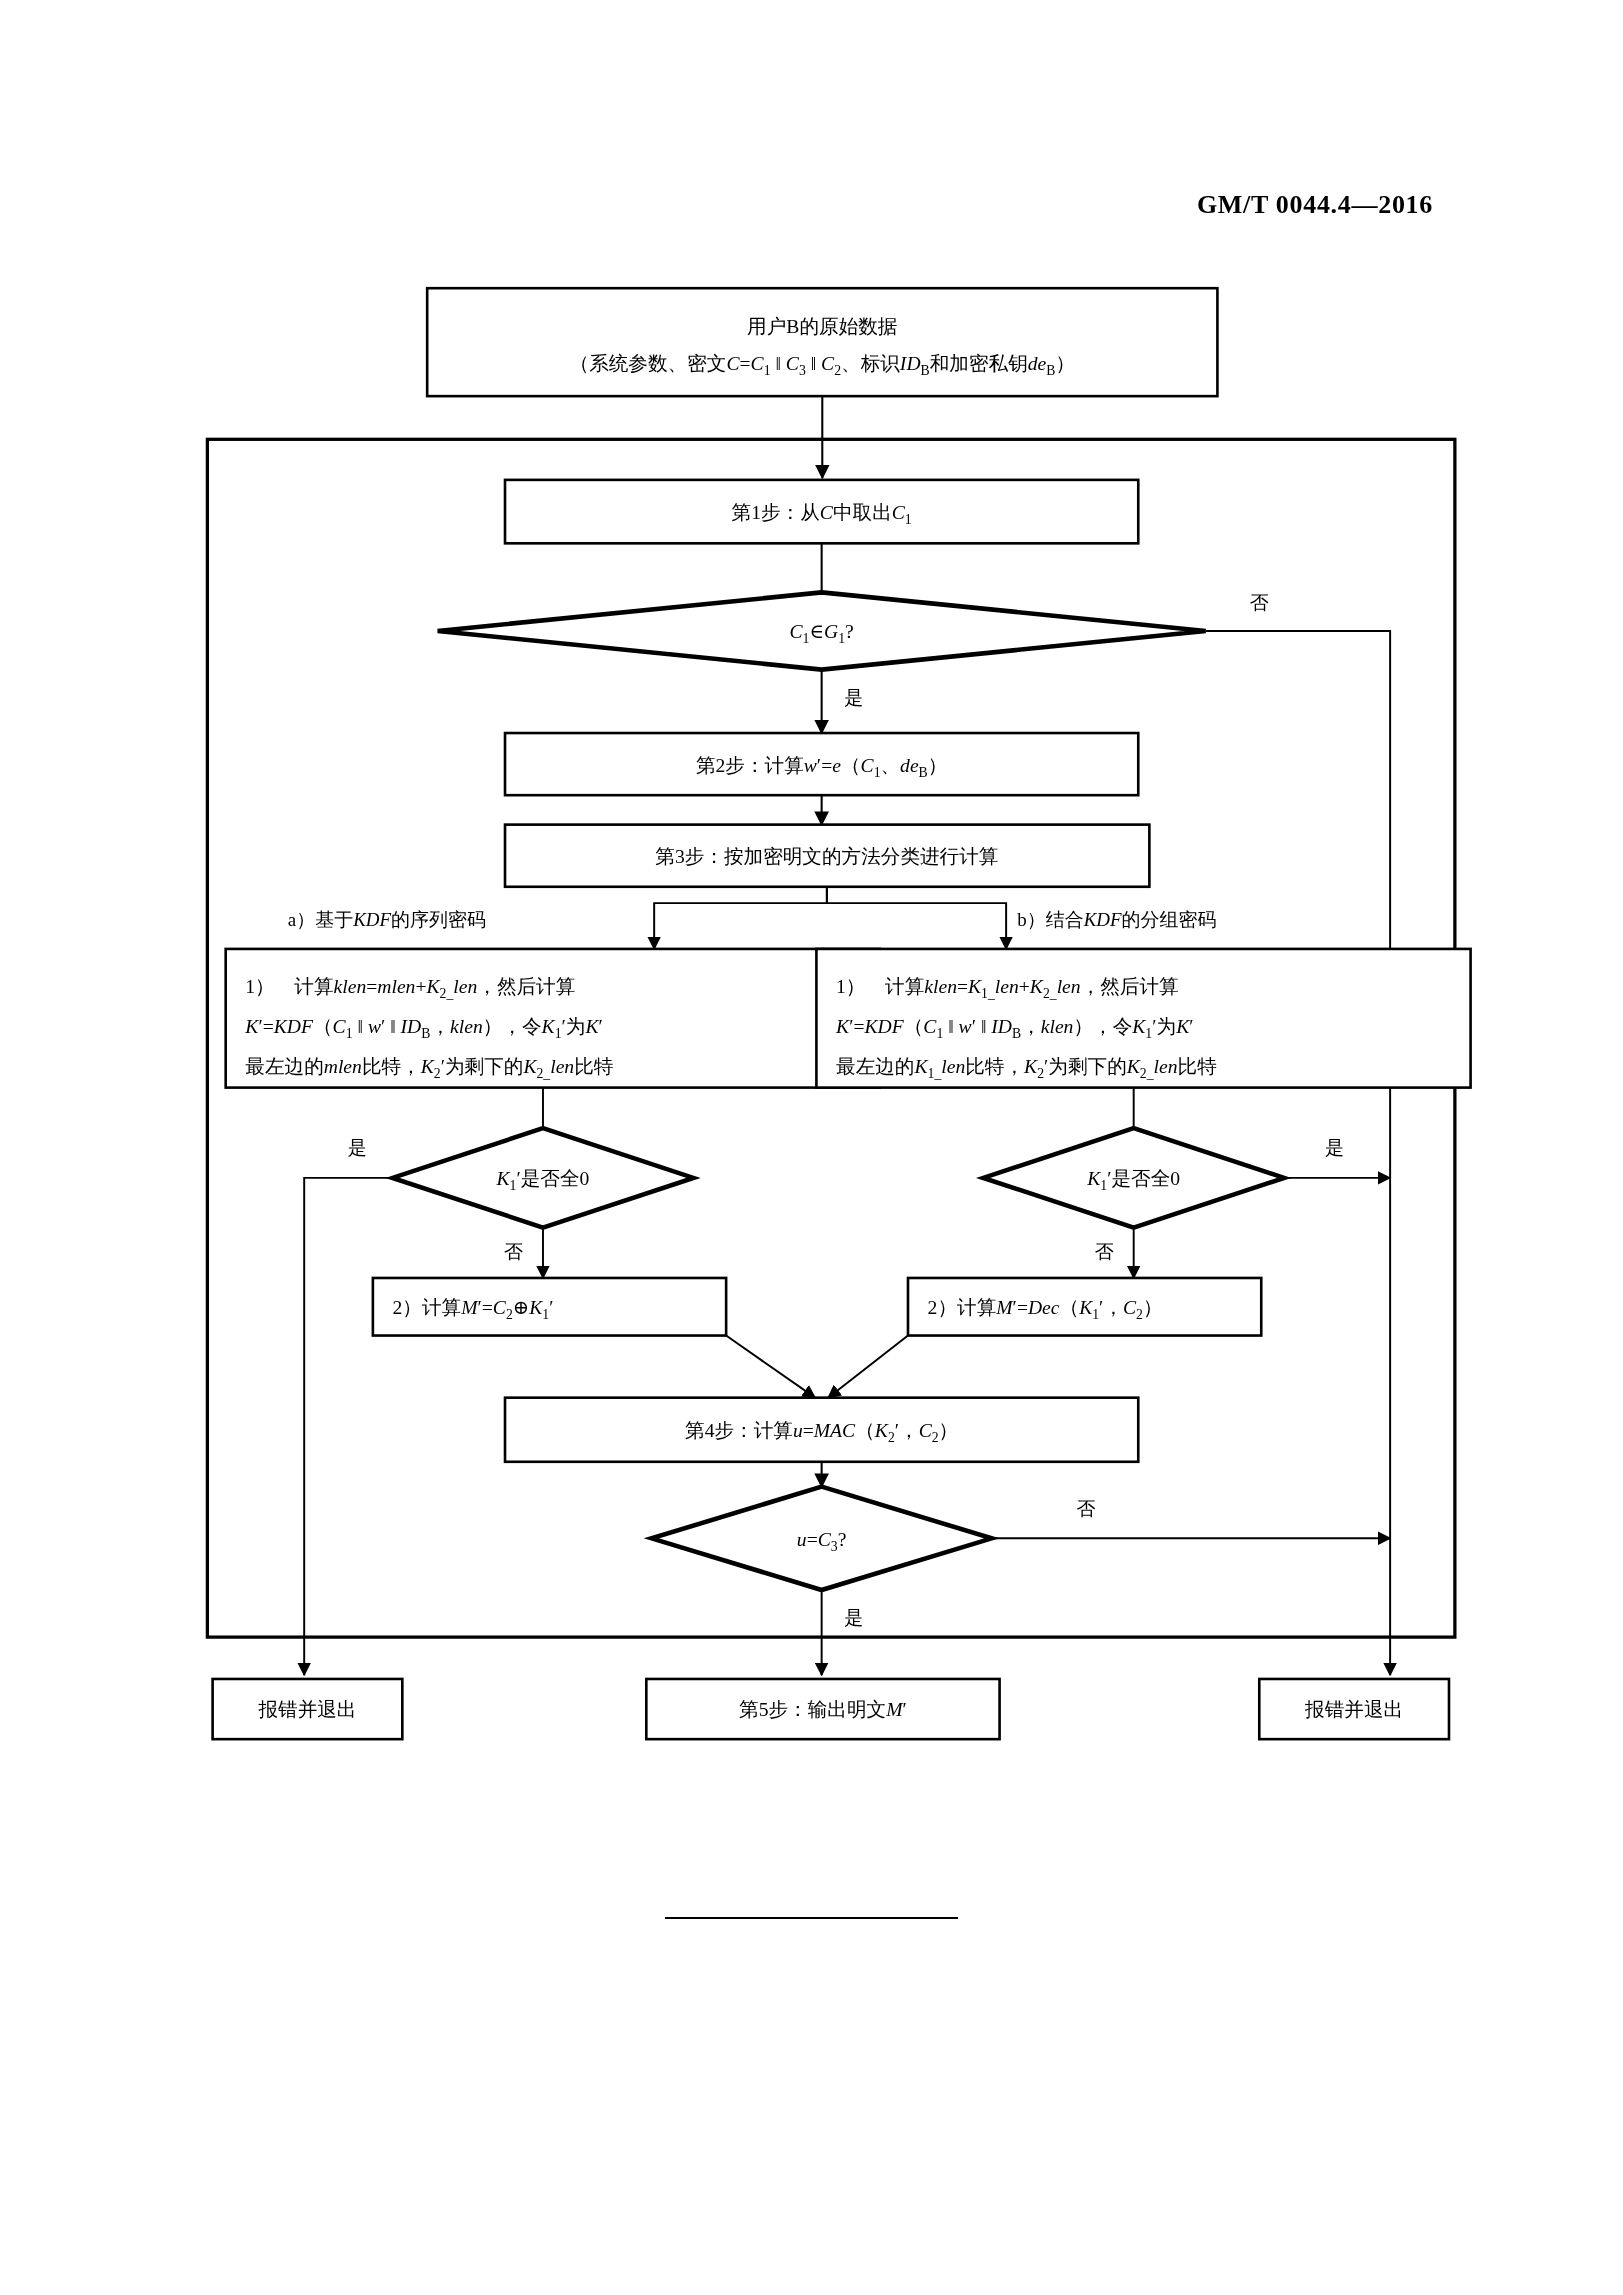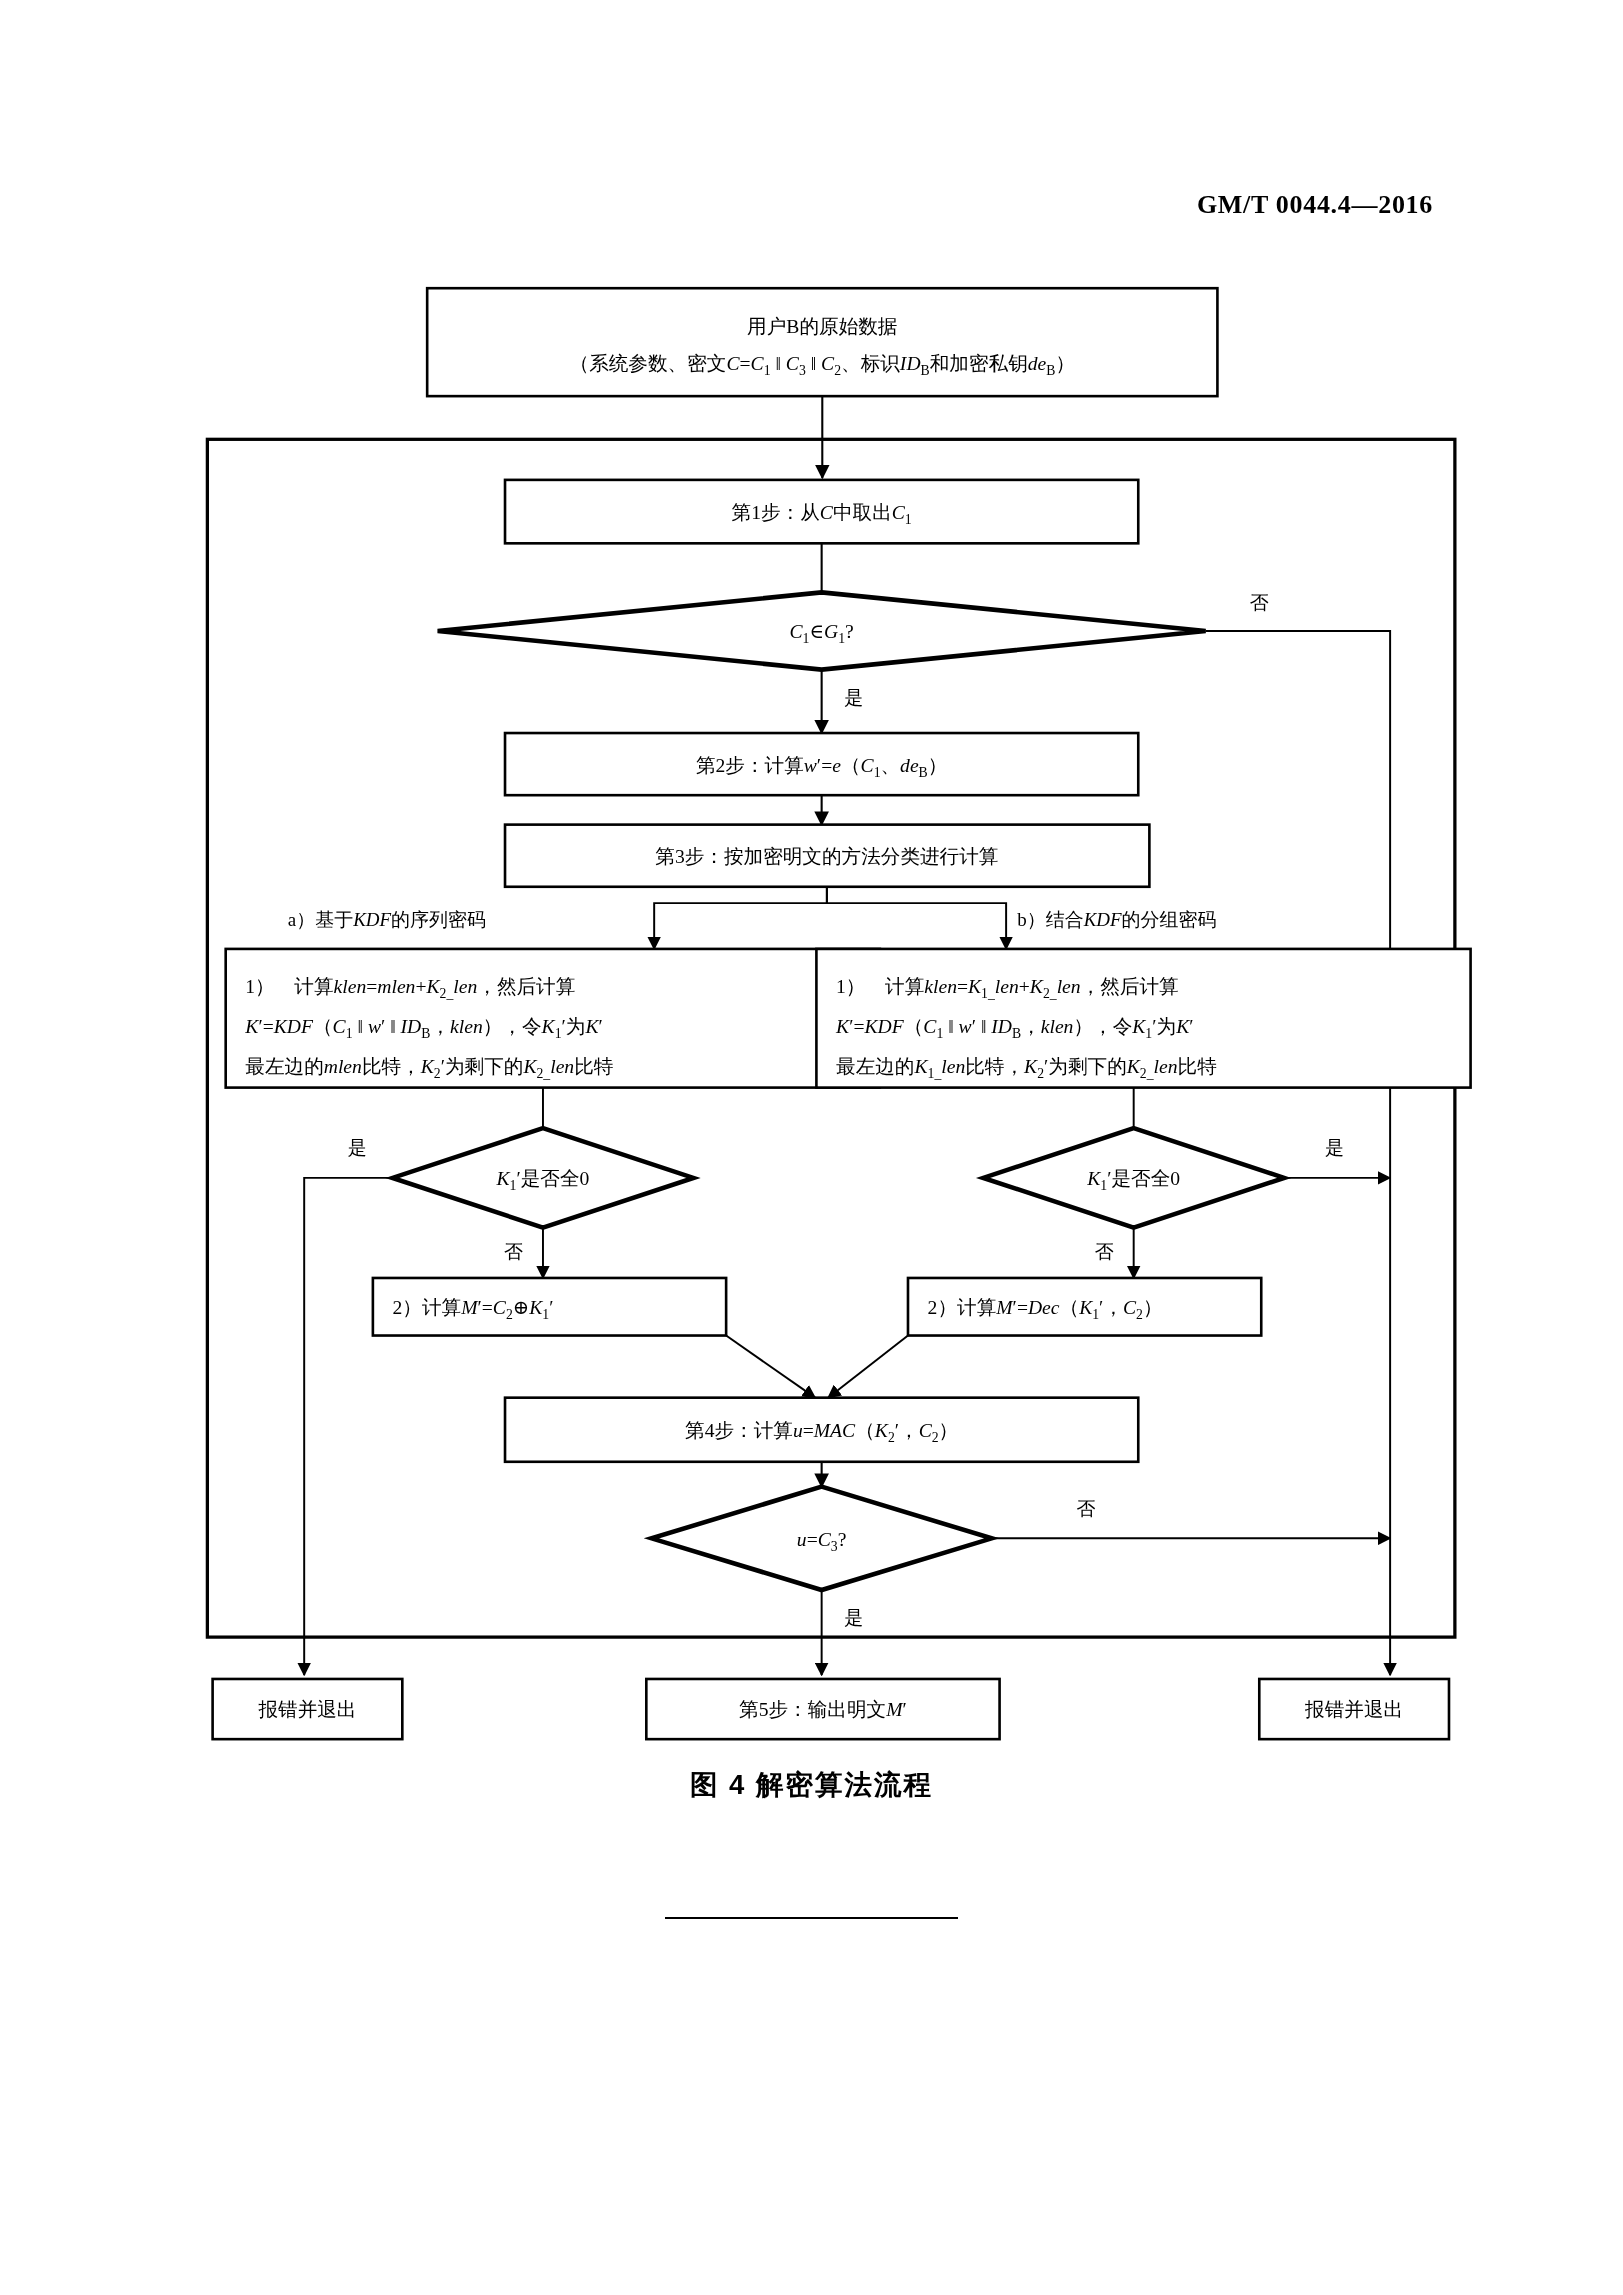--- a/index.html
+++ b/index.html
@@ -184,18 +184,17 @@
     <rect class="bx" x="325" y="2566" width="290" height="92"></rect>
     <text class="t t-box" x="470" y="2622" text-anchor="middle">报错并退出</text>
 
     <rect class="bx" x="988" y="2566" width="540" height="92"></rect>
     <text class="t t-box" x="1258" y="2622" text-anchor="middle">第5步：输出明文<tspan class="it">M</tspan>′</text>
 
     <rect class="bx" x="1925" y="2566" width="290" height="92"></rect>
     <text class="t t-box" x="2070" y="2622" text-anchor="middle">报错并退出</text>
   </svg>
 
-  <div class="figure-caption">图 4   解密算法流程</div>
 
   <div class="footer-rule"></div>
 
 </div>
 
 
 </body></html>

